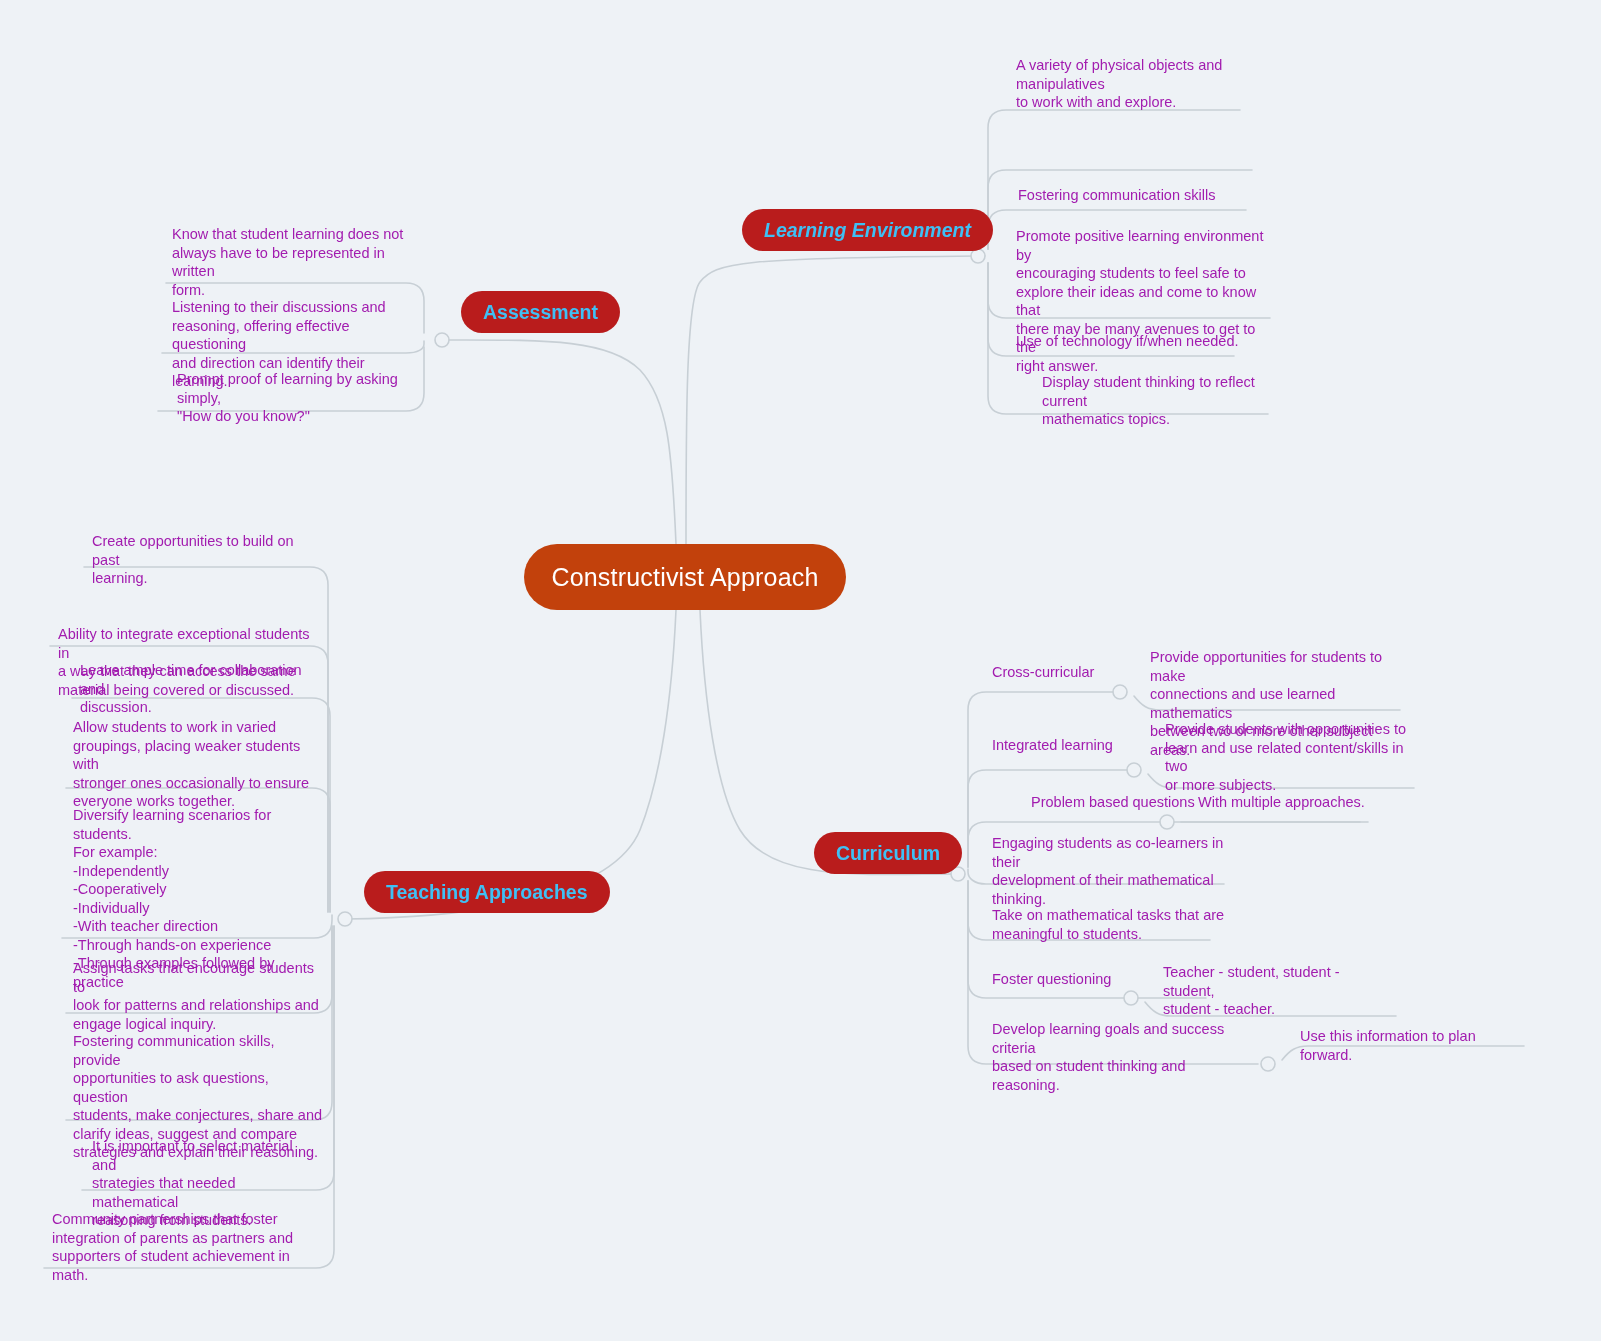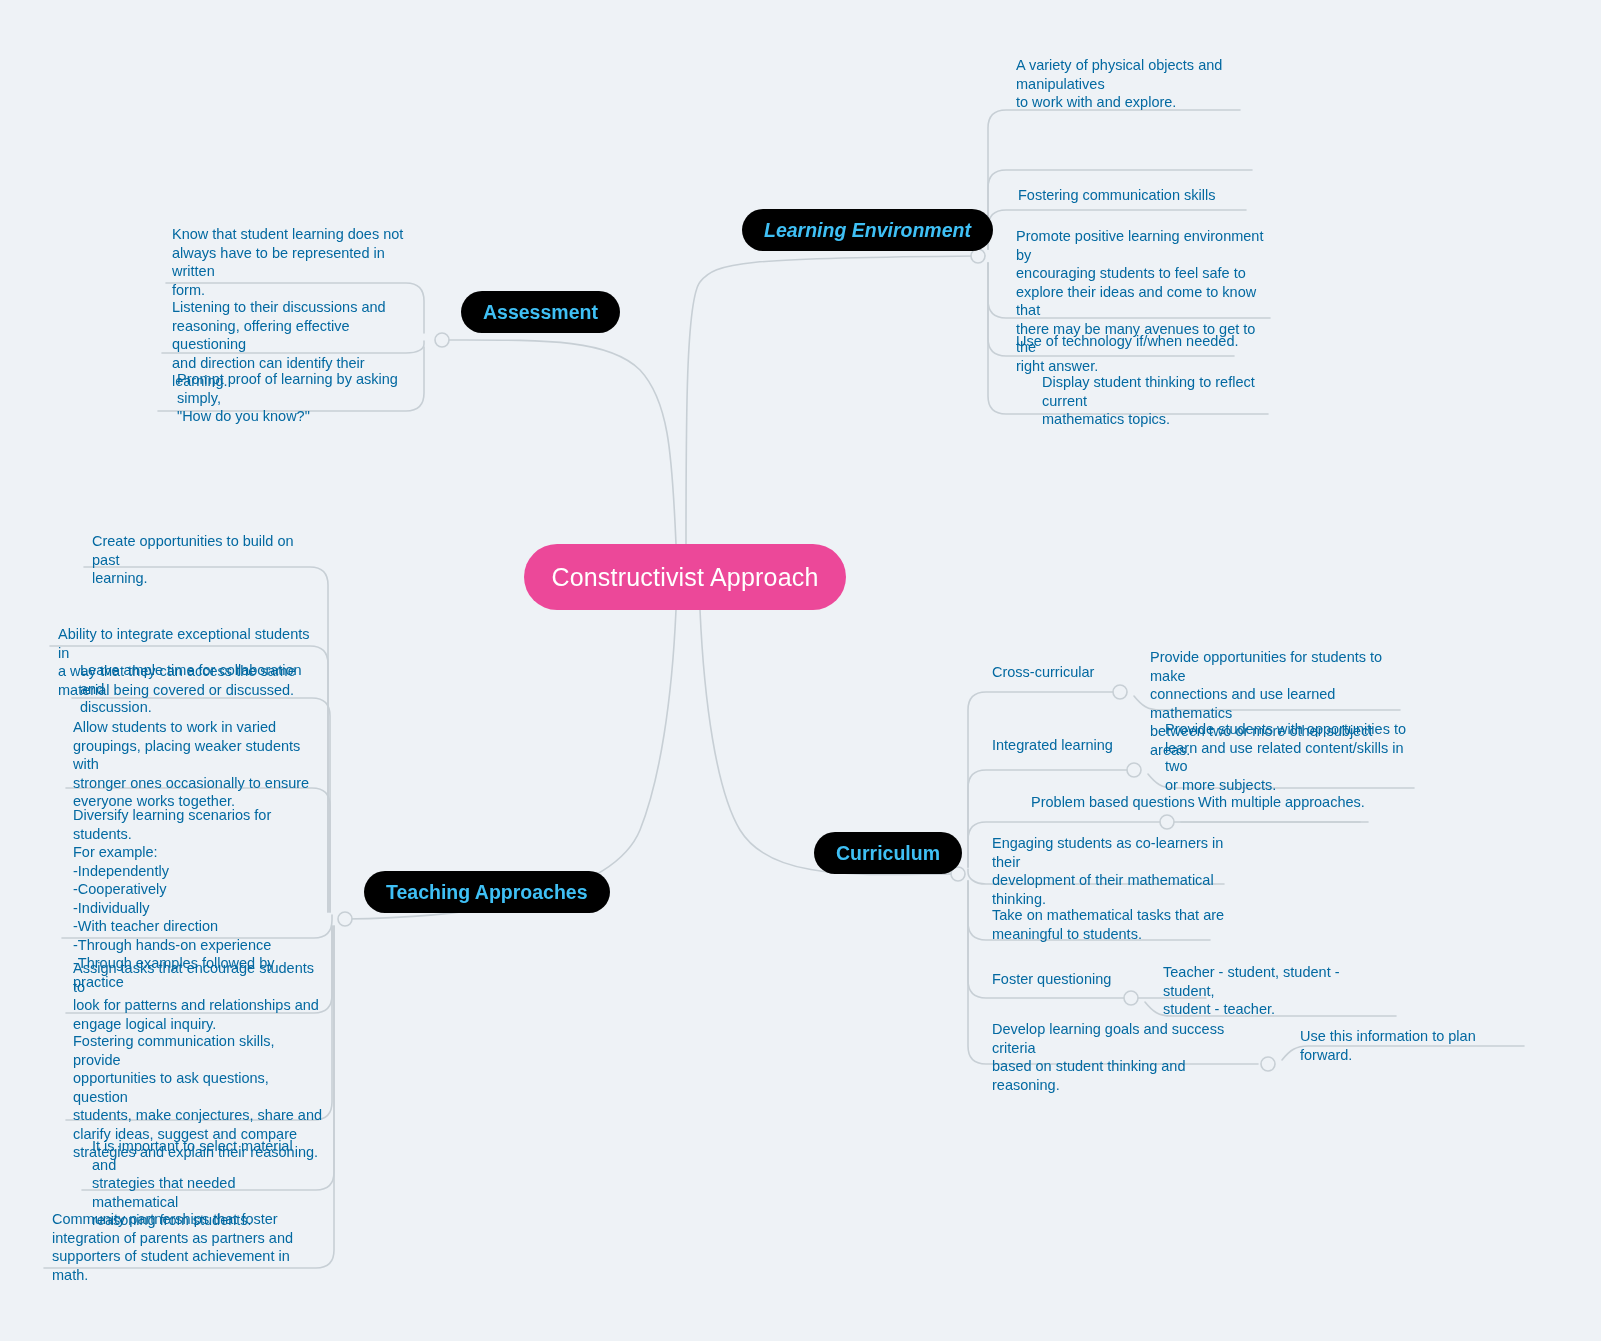--- a/index.html
+++ b/index.html
@@ -16,51 +16,51 @@
   }
 
   #canvas { position: absolute; inset: 0; width: 1601px; height: 1341px; }
   #edges  { position: absolute; left: 0; top: 0; width: 1601px; height: 1341px; pointer-events: none; }
 
   
   .root-node {
     position: absolute;
     left: 524px; top: 544px;
     width: 322px; height: 66px;
-    background: #ec4899;
+    background: #c2410c;
     border-radius: 33px;
     display: flex; align-items: center; justify-content: center;
     color: #ffffff;
     font-size: 25px;
     letter-spacing: .2px;
     z-index: 5;
   }
 
   
   .branch-pill {
     position: absolute;
-    background: #000000;
+    background: #b91c1c;
     border-radius: 24px;
     display: flex; align-items: center; justify-content: center;
     color: #3fc0f5;
     font-weight: bold;
     font-size: 19.5px;
     padding: 0 22px;
     height: 42px;
     z-index: 4;
     white-space: nowrap;
   }
   .branch-pill.italic { font-style: italic; }
 
   
   .leaf {
     position: absolute;
     font-size: 14.5px;
     line-height: 1.28;
-    color: #0369a1;
+    color: #a21caf;
     z-index: 3;
     white-space: pre-line;
   }
 </style>
 </head>
 <body>
 
 <div id="canvas">
 
   <svg id="edges" viewBox="0 0 1601 1341" xmlns="http://www.w3.org/2000/svg">

